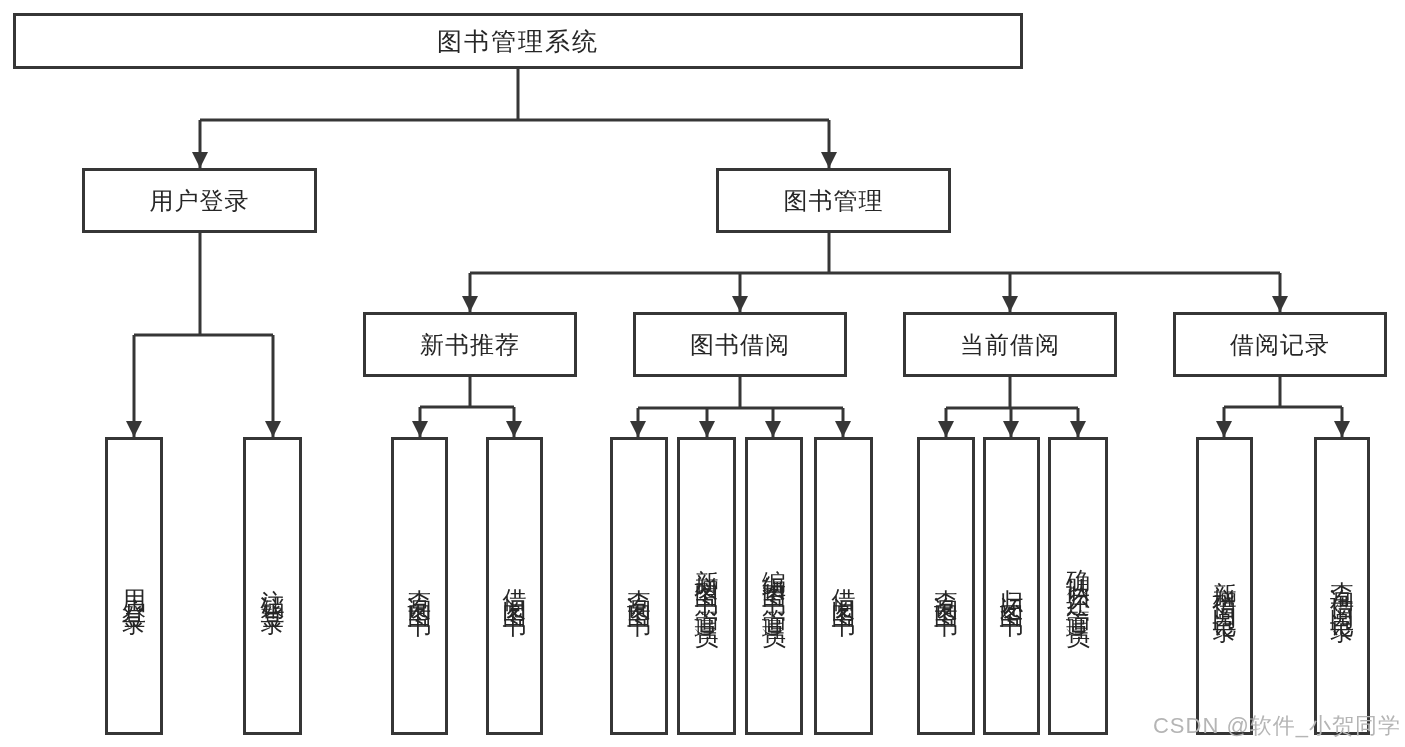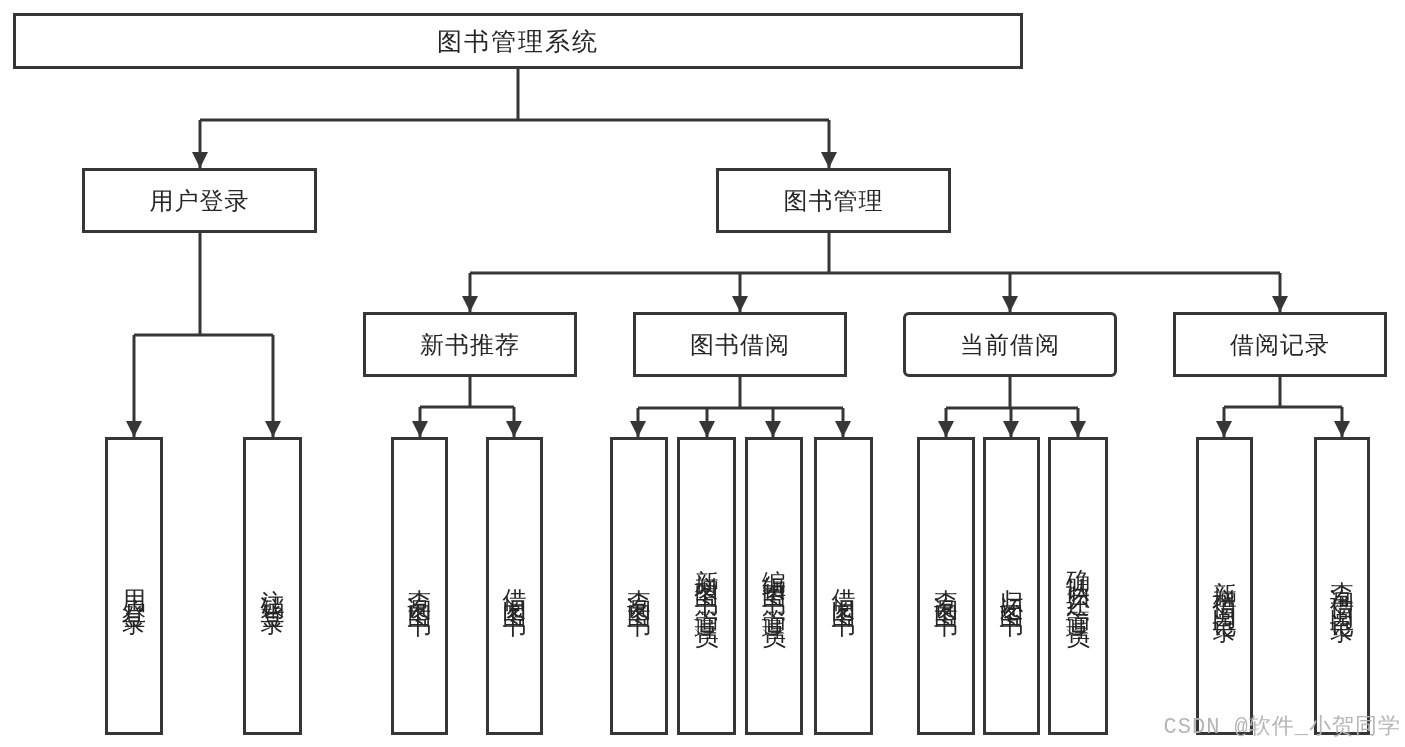--- a/index.html
+++ b/index.html
@@ -16,39 +16,39 @@
   }
   .vtext{
     writing-mode:vertical-rl;text-orientation:mixed;
     letter-spacing:8px;font-size:24px;
   }
   .b-root{left:13px;top:13px;width:1010px;height:56px;font-size:25px;letter-spacing:2px;}
   .b-l2a{left:82px;top:168px;width:235px;height:65px;}
   .b-l2b{left:716px;top:168px;width:235px;height:65px;}
   .b-l3a{left:363px;top:312px;width:214px;height:65px;}
   .b-l3b{left:633px;top:312px;width:214px;height:65px;}
-  .b-l3c{left:903px;top:312px;width:214px;height:65px;border-radius:6px;}
+  .b-l3c{left:903px;top:312px;width:214px;height:65px;}
   .b-l3d{left:1173px;top:312px;width:214px;height:65px;}
   .leaf{top:437px;height:298px;}
   .b-f1{left:105px;width:58px;}
   .b-f2{left:243px;width:59px;}
   .b-f3{left:391px;width:57px;}
   .b-f4{left:486px;width:57px;}
   .b-f5{left:610px;width:58px;}
   .b-f6{left:677px;width:59px;}
   .b-f7{left:745px;width:58px;}
   .b-f8{left:814px;width:59px;}
   .b-f9{left:917px;width:58px;}
   .b-f10{left:983px;width:57px;}
   .b-f11{left:1048px;width:60px;}
   .b-f12{left:1196px;width:57px;}
   .b-f13{left:1314px;width:56px;}
   .watermark{
     position:absolute;right:4px;bottom:6px;z-index:5;
-    color:#b5b5b5;font-size:22px;letter-spacing:1px;font-family:Liberation Mono, monospace;
+    color:#b5b5b5;font-size:22px;letter-spacing:1px;
   }
 </style>
 </head>
 <body>
 
 <div class="canvas">
 
   <svg class="connectors" width="1405" height="747" viewBox="0 0 1405 747">
     <defs>
       <marker id="arrow" viewBox="0 0 10 10" refX="10" refY="5" markerUnits="userSpaceOnUse" markerWidth="22" markerHeight="16" orient="auto">

